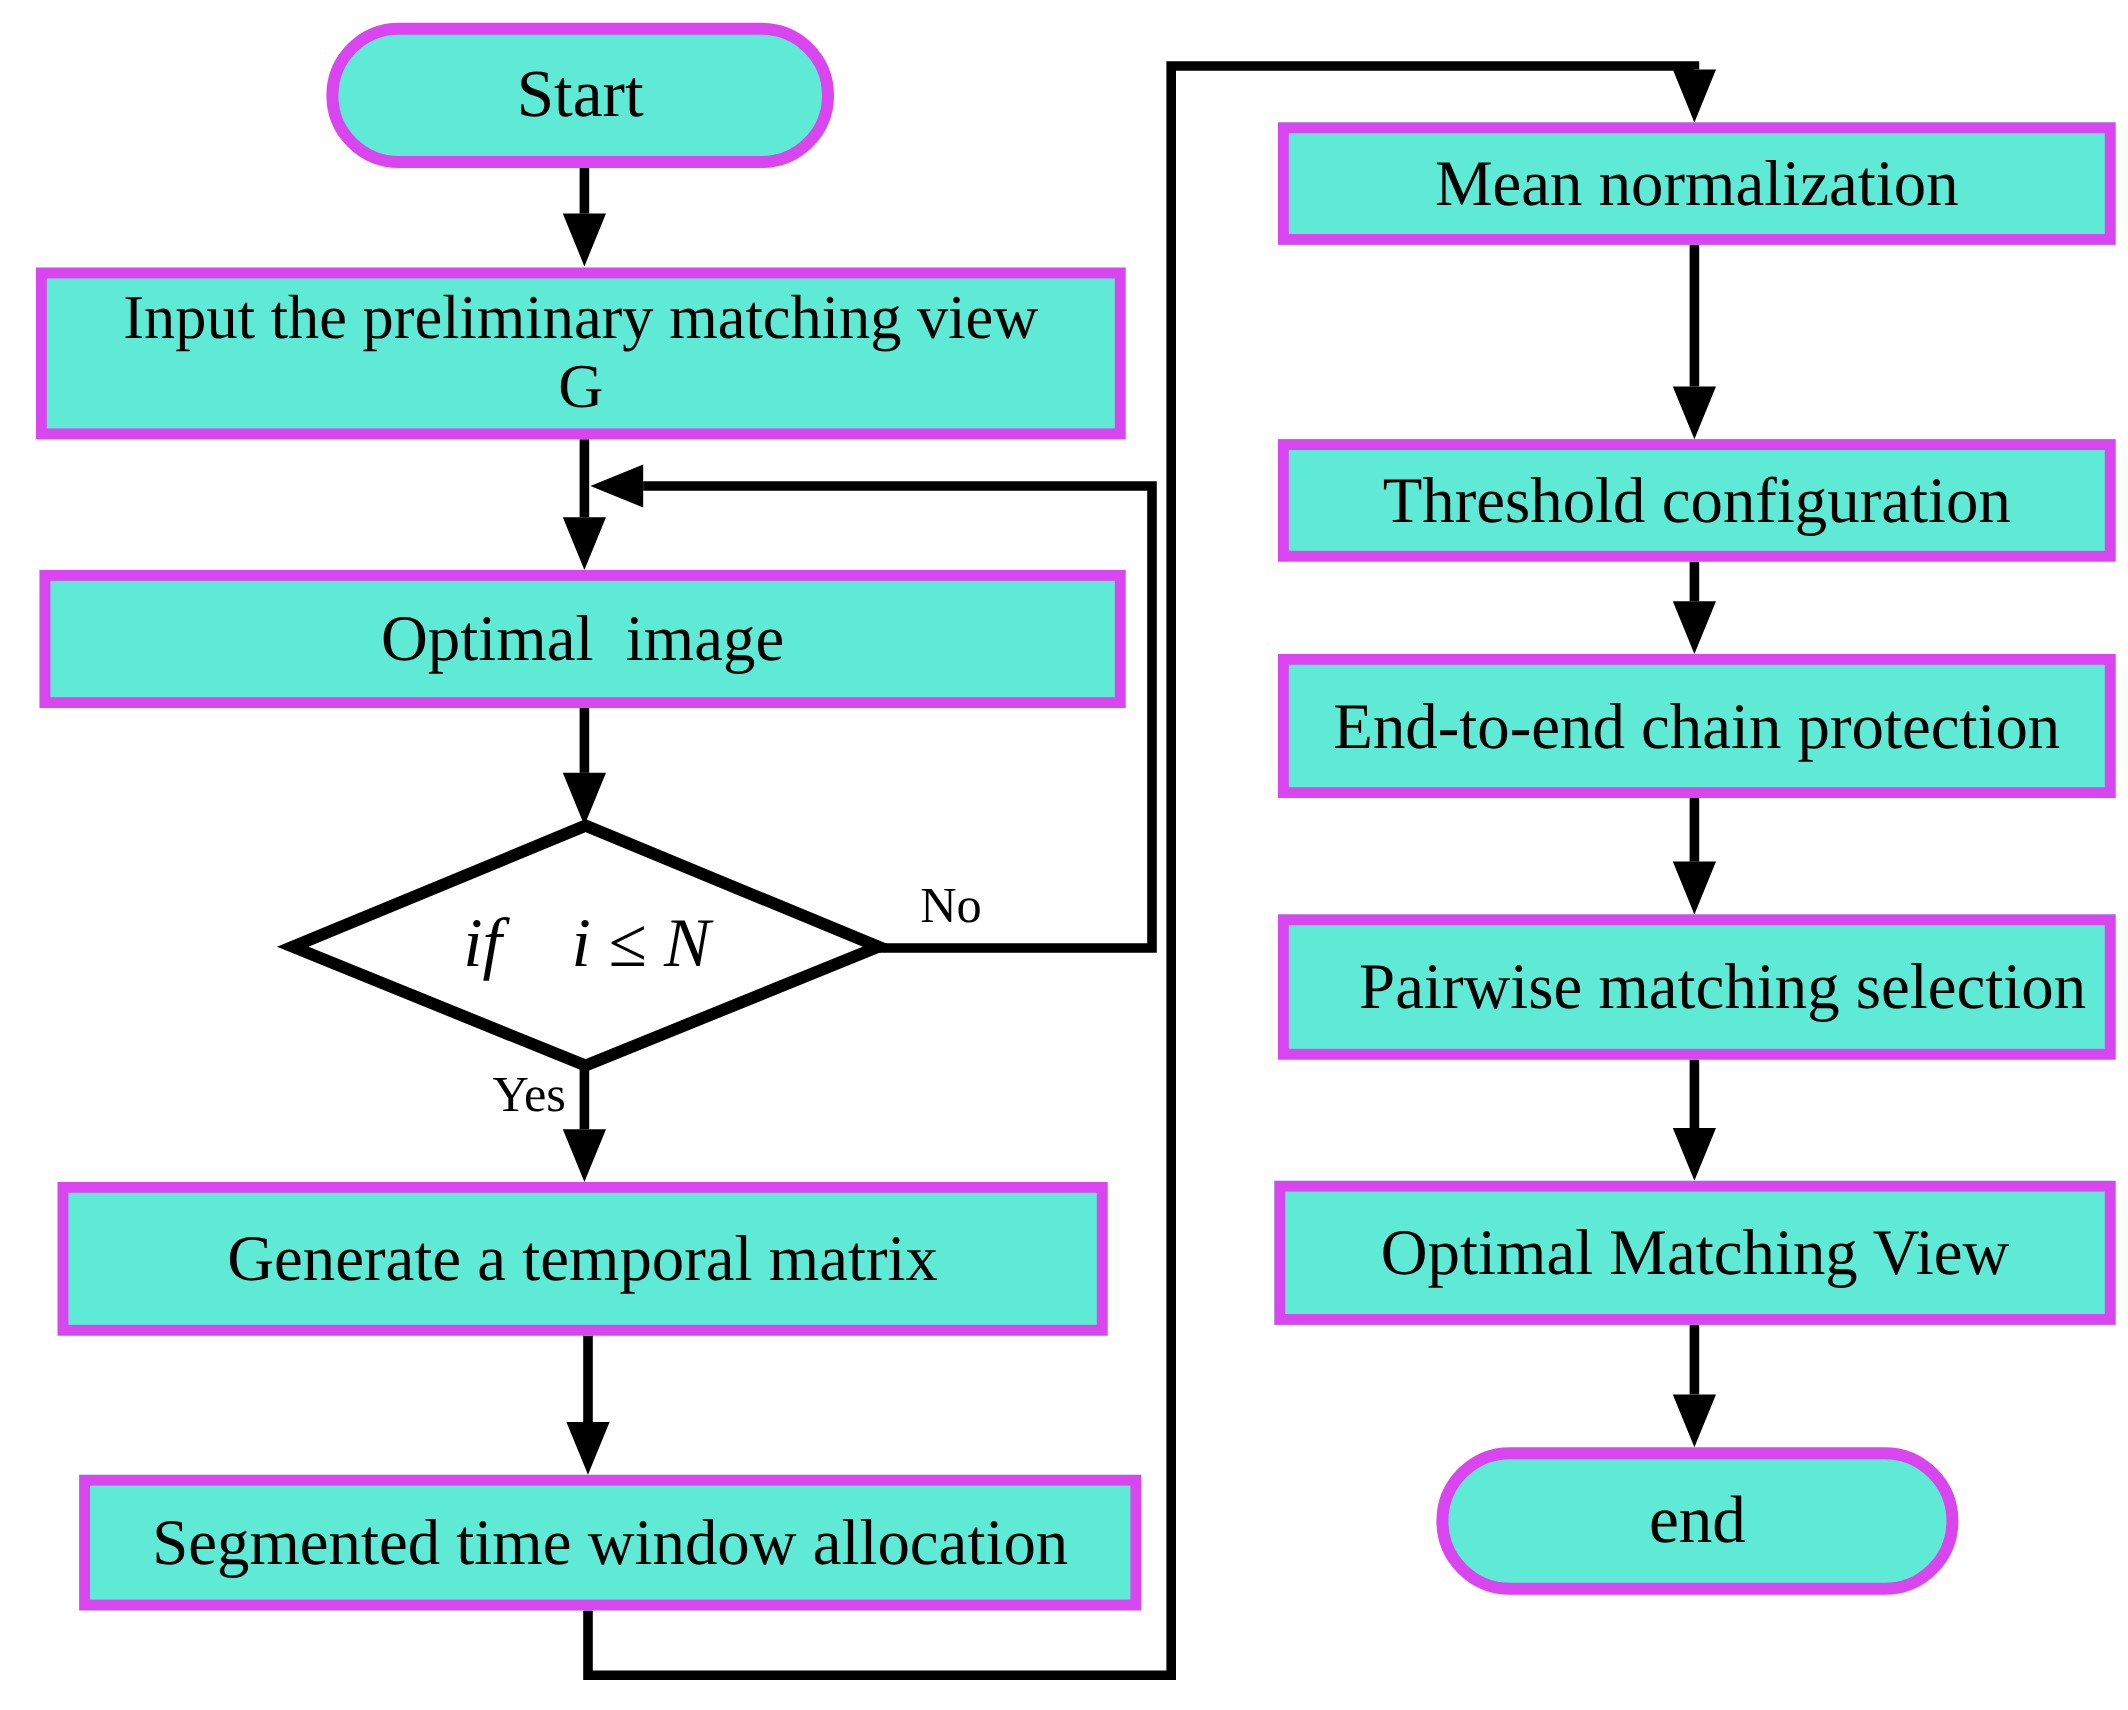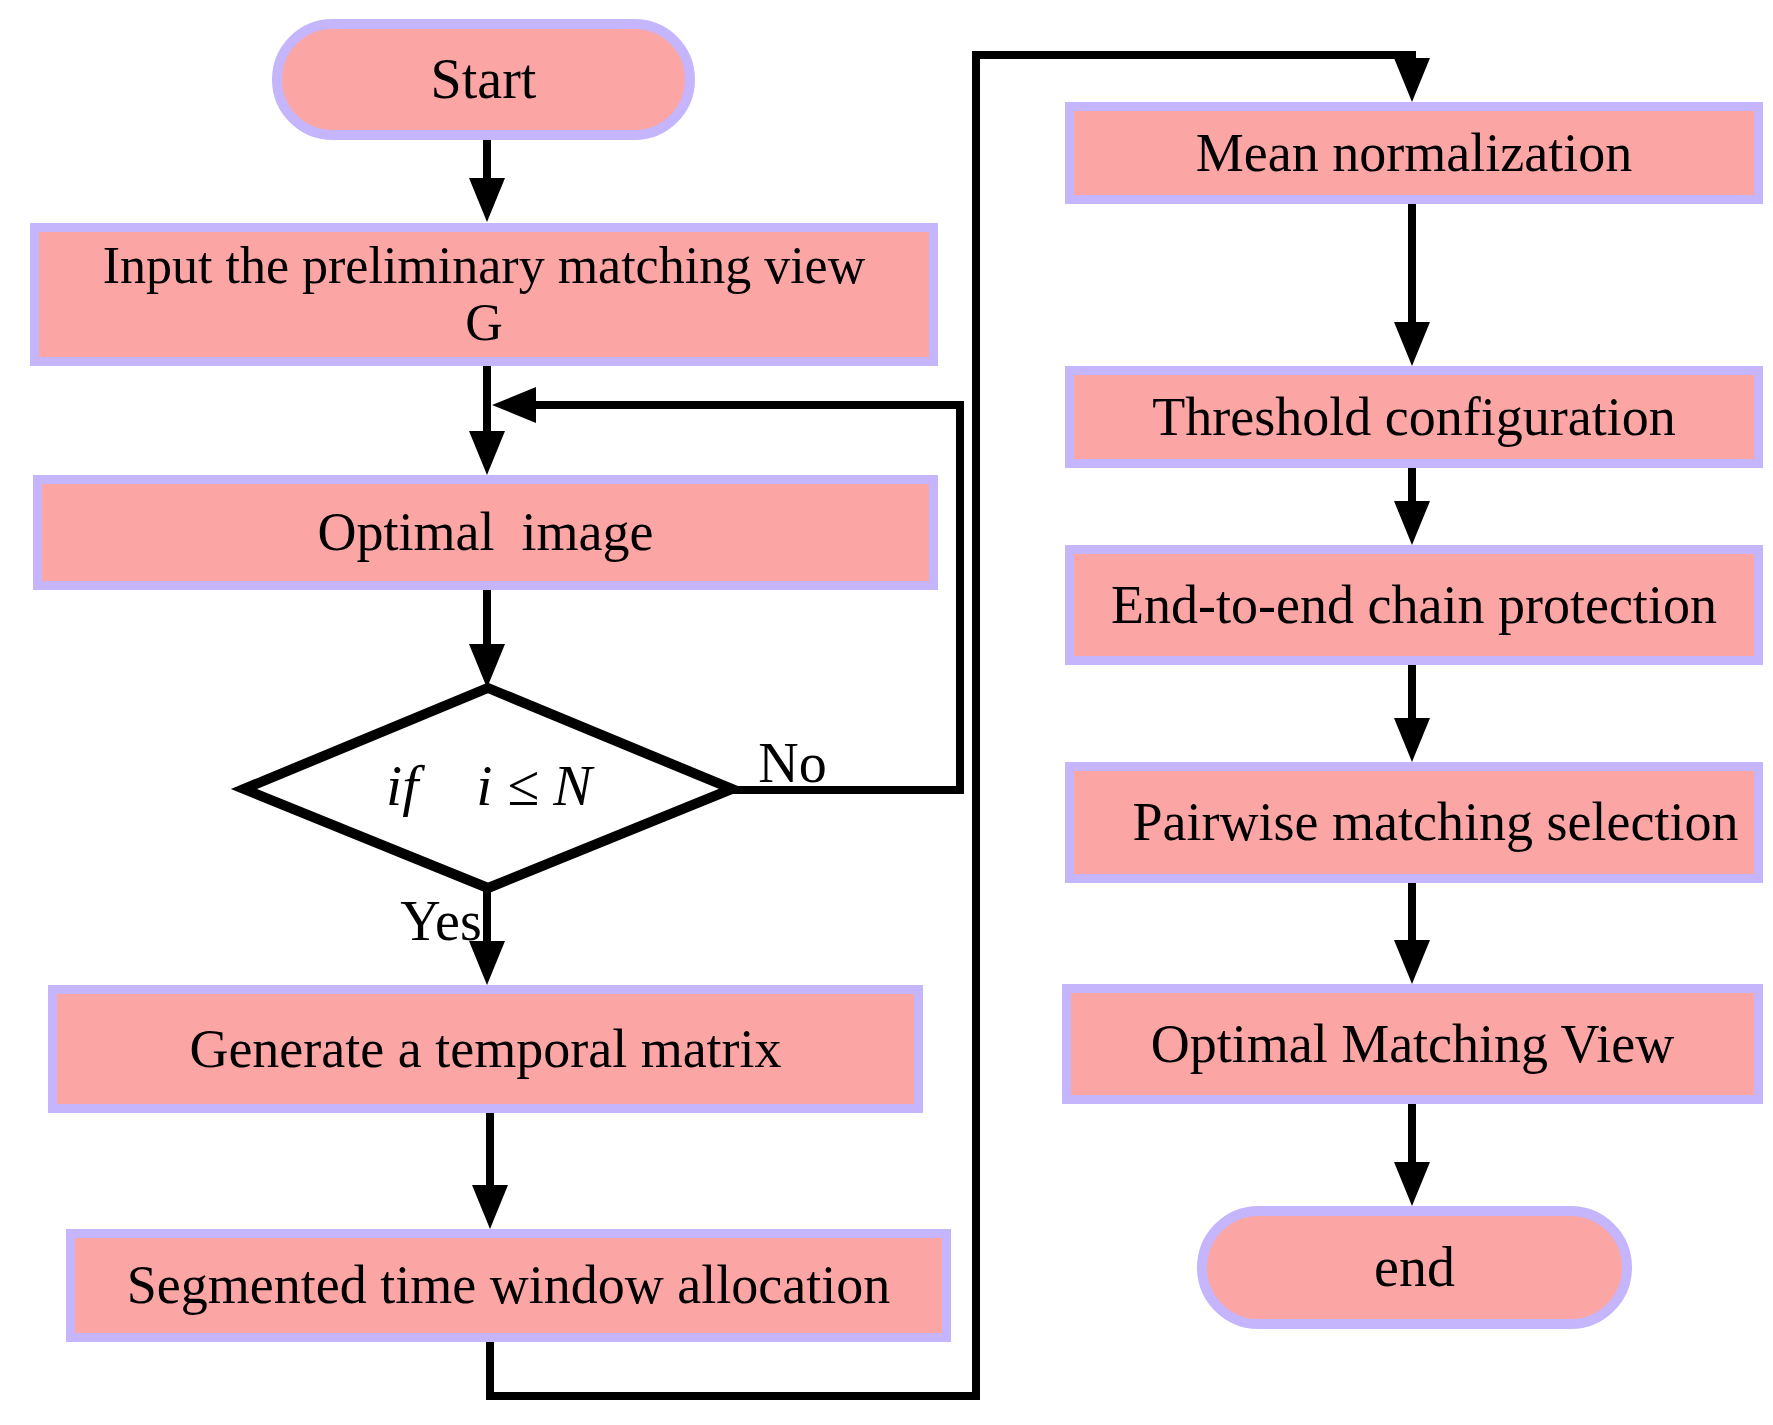--- a/index.html
+++ b/index.html
@@ -6,27 +6,27 @@
   .canvas{
     position:relative;
     width:1773px;height:1425px;
     background:#ffffff;color:#000000;
     font-family:"Liberation Serif","DejaVu Serif",serif;
     overflow:hidden;
   }
   svg.connectors{position:absolute;left:0;top:0;width:1773px;height:1425px;}
   .node{
     position:absolute;box-sizing:border-box;
-    background:#fca5a5;border:9px solid #c4b5fd;
+    background:#5eead4;border:9px solid #d946ef;
     display:flex;align-items:center;justify-content:center;
     text-align:center;line-height:1.08;
   }
   .node-label{white-space:pre;}
   .stadium{border-width:10px;border-radius:62px;font-size:56px;}
-  .edge-label{position:absolute;font-size:56px;text-align:center;white-space:pre;}
+  .edge-label{position:absolute;font-size:42px;text-align:center;white-space:pre;}
   .decision-label{
     position:absolute;left:264px;top:752px;width:450px;
     text-align:center;font-size:58px;font-style:italic;white-space:pre;
   }
   
   #start{left:272px;top:19px;width:423px;height:121px;}
   #input{left:30px;top:223px;width:908px;height:143px;font-size:52px;flex-direction:column;}
   #select{left:33px;top:475px;width:905px;height:115px;font-size:54px;}
   #generate{left:48px;top:985px;width:875px;height:128px;font-size:54px;}
   #segmented{left:66px;top:1229px;width:885px;height:113px;font-size:54px;}

